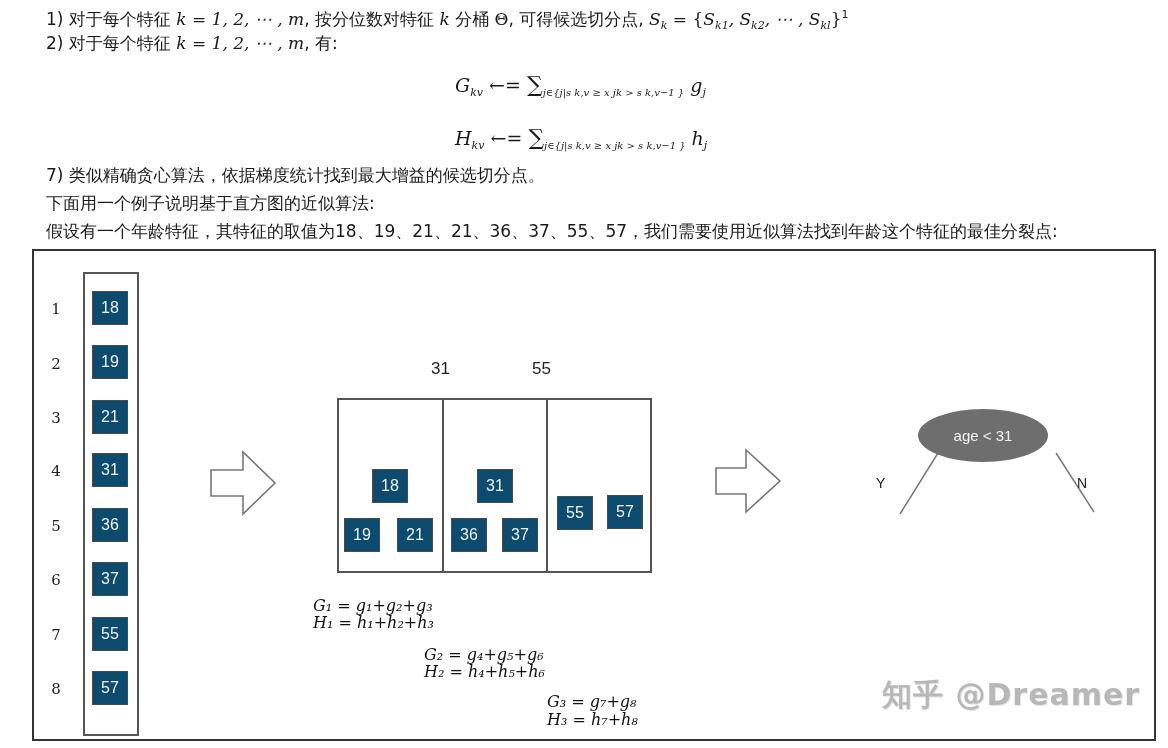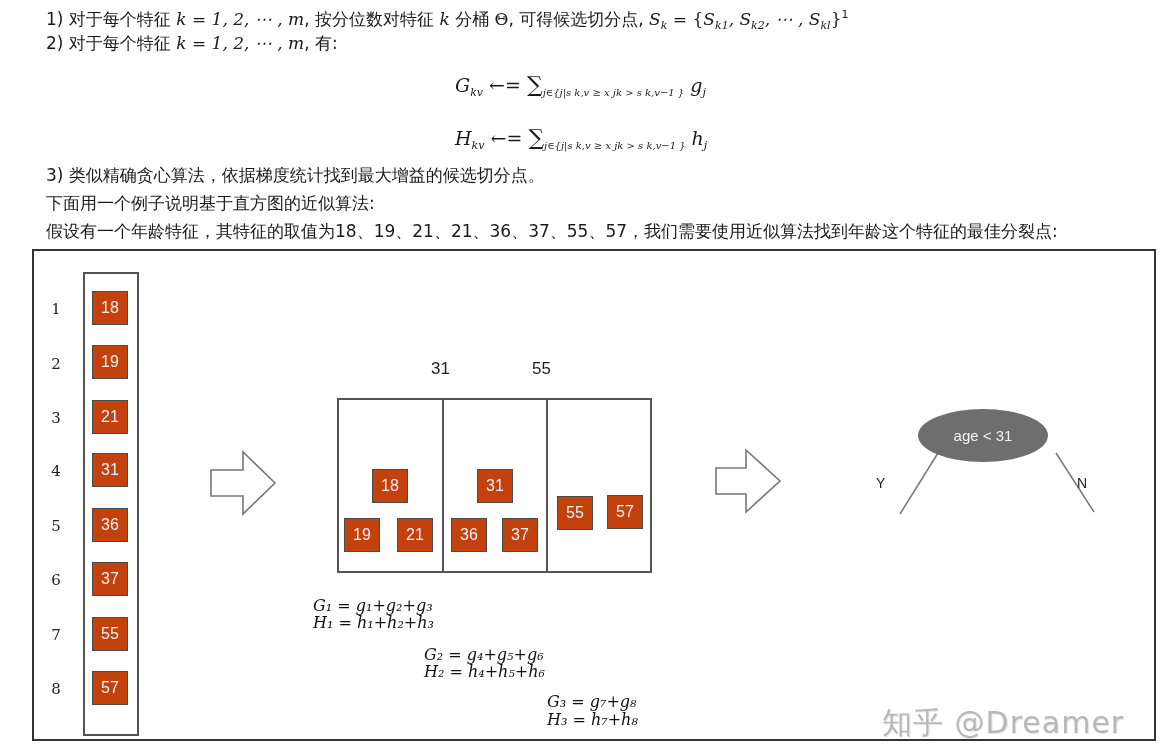--- a/index.html
+++ b/index.html
@@ -12,36 +12,36 @@
   .formula-row { position: absolute; white-space: nowrap; }
   .sub { font-size: 11px; vertical-align: -4px; font-style: italic; }
   .sigma { font-style: normal; font-size: 22px; }
 
   .figure { position: absolute; left: 32px; top: 249px; width: 1124px; height: 492px;
             border: 2px solid #333; border-right-width: 2px; box-sizing: border-box; background: #fff; }
   .col-box { position: absolute; left: 49px; top: 21px; width: 56px; height: 464px;
              border: 2px solid #555; box-sizing: border-box; }
   .idx { position: absolute; left: 16px; width: 12px; font-family: "DejaVu Serif", "Liberation Serif", serif;
          font-size: 15px; color: #222; text-align: center; }
-  .cell { position: absolute; width: 36px; height: 34px; background: #c2410c; border: 1px solid #4a4a4a;
+  .cell { position: absolute; width: 36px; height: 34px; background: #0c4a6e; border: 1px solid #4a4a4a;
           color: #f2f2f2; font-family: "Liberation Sans", sans-serif; font-size: 16px;
           display: flex; align-items: center; justify-content: center; box-sizing: border-box; }
   .bins { position: absolute; left: 303px; top: 147px; width: 315px; height: 175px;
           border: 2px solid #555; box-sizing: border-box; }
   .bin-div { position: absolute; top: 0; bottom: 0; width: 2px; background: #555; }
   .split-label { position: absolute; font-family: "Liberation Sans", sans-serif; font-size: 17px; color: #222; }
   .gh { position: absolute; font-family: "DejaVu Serif", "Liberation Serif", serif; font-style: italic;
         font-size: 16px; line-height: 17px; white-space: nowrap; color: #111; }
   .node { position: absolute; background: #6e6e6e; border-radius: 50%; color: #f2f2f2;
           font-family: "Liberation Sans", sans-serif; font-size: 15px;
           display: flex; align-items: center; justify-content: center; }
   .edge-label { position: absolute; font-family: "Liberation Sans", sans-serif; font-size: 14px; color: #222; }
-  .watermark { position: absolute; left: 848px; top: 452px; font-family: "DejaVu Sans", sans-serif;
+  .watermark { position: absolute; left: 848px; top: 424px; font-family: "DejaVu Sans", sans-serif;
                font-size: 30px; color: #b8b8b8; letter-spacing: 1px; white-space: nowrap;
-               text-shadow: 1px 1px 0 #e6e6e6; }
+               text-shadow: 1px 1px 0 #e6e6e6; font-weight: bold; }
 </style>
 </head>
 <body>
 
 <div class="line" style="top:4px;">
   <span>1) 对于每个特征 </span><span class="math">k = 1, 2, ⋯ , m</span><span>, 按分位数对特征 </span><span class="math">k</span><span> 分桶 </span><span class="mrm">Θ</span><span>, 可得候选切分点, </span><span class="math">S<span class="sub">k</span> <span class="mrm">= {</span>S<span class="sub">k1</span>, S<span class="sub">k2</span>, ⋯ , S<span class="sub">kl</span><span class="mrm">}</span></span><sup style="font-size:11px;">1</sup>
 </div>
 
 <div class="line" style="top:32px;">
   <span>2) 对于每个特征 </span><span class="math">k = 1, 2, ⋯ , m</span><span>, 有:</span>
@@ -49,21 +49,21 @@
 
 <div class="formula-block">
   <div class="formula-row" style="top:72px;">
     <i>G</i><span class="sub">kv</span><span> ←= </span><span class="sigma">∑</span><span class="sub" style="font-size:10px;">j∈{j|s k,v ≥ x jk &gt; s k,v−1 }</span><i> g</i><span class="sub">j</span>
   </div>
   <div class="formula-row" style="top:108px;margin-top:17px;">
     <i>H</i><span class="sub">kv</span><span> ←= </span><span class="sigma">∑</span><span class="sub" style="font-size:10px;">j∈{j|s k,v ≥ x jk &gt; s k,v−1 }</span><i> h</i><span class="sub">j</span>
   </div>
 </div>
 
-<div class="line" style="top:164px;">3) 类似精确贪心算法，依据梯度统计找到最大增益的候选切分点。</div>
+<div class="line" style="top:164px;">7) 类似精确贪心算法，依据梯度统计找到最大增益的候选切分点。</div>
 <div class="line" style="top:192px;text-align:right;">下面用一个例子说明基于直方图的近似算法:</div>
 <div class="line" style="top:220px;">假设有一个年龄特征，其特征的取值为18、19、21、21、36、37、55、57，我们需要使用近似算法找到年龄这个特征的最佳分裂点:</div>
 
 <div class="figure">
 
   <div class="idx" style="top:49px;">1</div>
   <div class="idx" style="top:104px;">2</div>
   <div class="idx" style="top:158px;">3</div>
   <div class="idx" style="top:211px;">4</div>
   <div class="idx" style="top:266px;">5</div>

